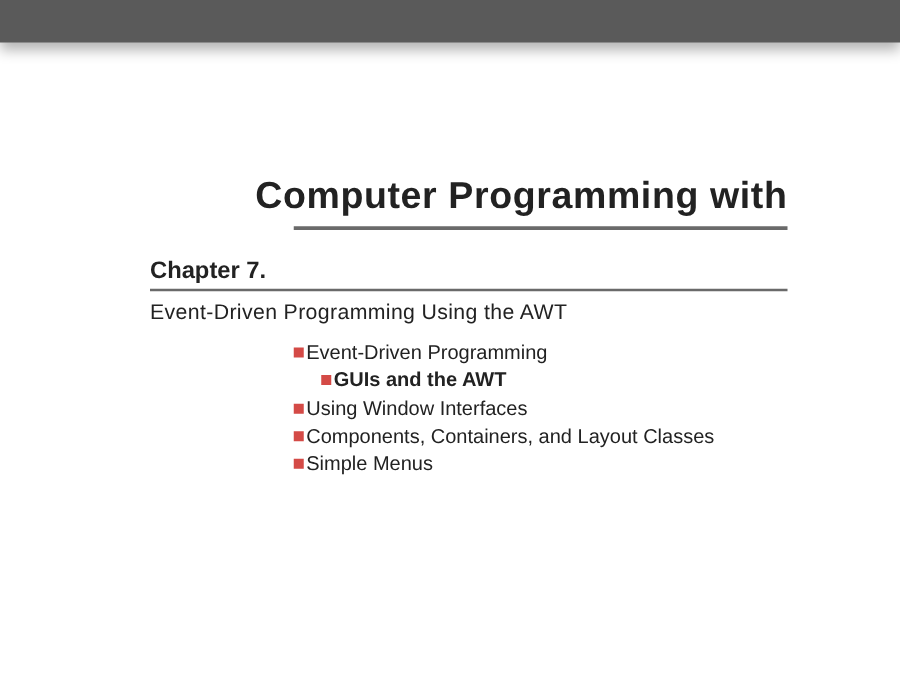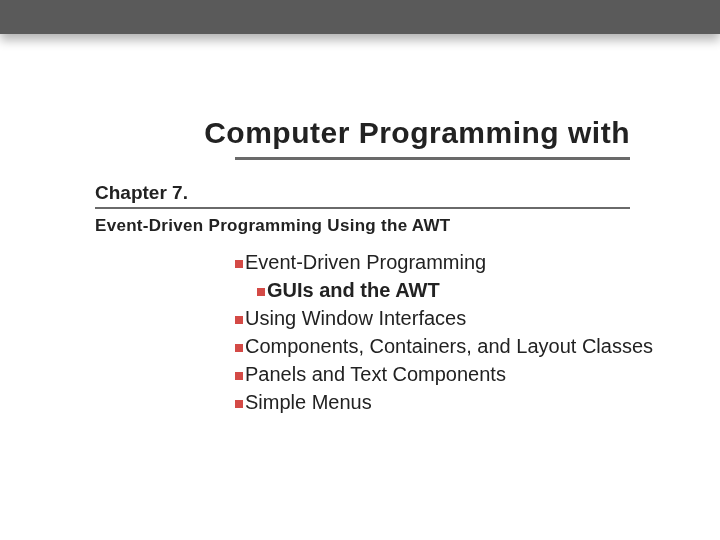--- a/index.html
+++ b/index.html
@@ -10,67 +10,67 @@
     font-family: Verdana, Geneva, sans-serif;
     overflow: hidden;
   }
   .top-bar {
     width: 720px;
     height: 34px;
     background: #5a5a5a;
     box-shadow: 0 6px 10px rgba(0,0,0,0.3);
   }
   .content {
-    padding-top: 82px;
+    padding-top: 106px;
   }
   .title {
     font-weight: bold;
     font-size: 30px;
     color: #222;
     text-align: right;
     padding-right: 90px;
     padding-left: 110px;
     line-height: 1.15;
     letter-spacing: 0.5px;
   }
   .title-rule {
     margin-top: 6px;
     margin-left: 235px;
     margin-right: 90px;
     height: 3px;
     background: #6a6a6a;
   }
   .chapter {
     margin-top: 22px;
-    margin-left: 95px;
+    margin-left: 120px;
     margin-right: 90px;
   }
   .chapter-label {
     font-weight: bold;
     font-size: 19px;
     color: #222;
   }
   .chapter-rule {
     margin-top: 3px;
     height: 2px;
     background: #6a6a6a;
   }
   .chapter-subtitle {
     margin-top: 6px;
-    font-weight: bold;
+    font-weight: normal;
     font-size: 17px;
     color: #222;
     line-height: 1.25;
     letter-spacing: 0.3px;
   }
   .topics {
     margin-top: 12px;
     margin-left: 235px;
     margin-right: 60px;
-    font-size: 20px;
+    font-size: 16px;
     color: #222;
     line-height: 1.4;
   }
   .item { }
   .sub { padding-left: 22px; font-weight: bold; }
   .sq {
     display: inline-block;
     width: 8px;
     height: 8px;
     background: #d44a46;
@@ -94,17 +94,16 @@
     <div class="chapter-label">Chapter 7.</div>
     <div class="chapter-rule"></div>
     <div class="chapter-subtitle">Event-Driven Programming Using the AWT</div>
   </div>
 
   <div class="topics">
     <div class="item"><span class="sq"></span><span>Event-Driven Programming</span></div>
     <div class="item sub"><span class="sq"></span><span>GUIs and the AWT</span></div>
     <div class="item"><span class="sq"></span><span>Using Window Interfaces</span></div>
     <div class="item"><span class="sq"></span><span>Components, Containers, and Layout Classes</span></div>
-    <div class="item"><span class="sq"></span><span>Panels and Text Components</span></div>
     <div class="item"><span class="sq"></span><span>Simple Menus</span></div>
   </div>
 
 </div>
 
 </body></html>

